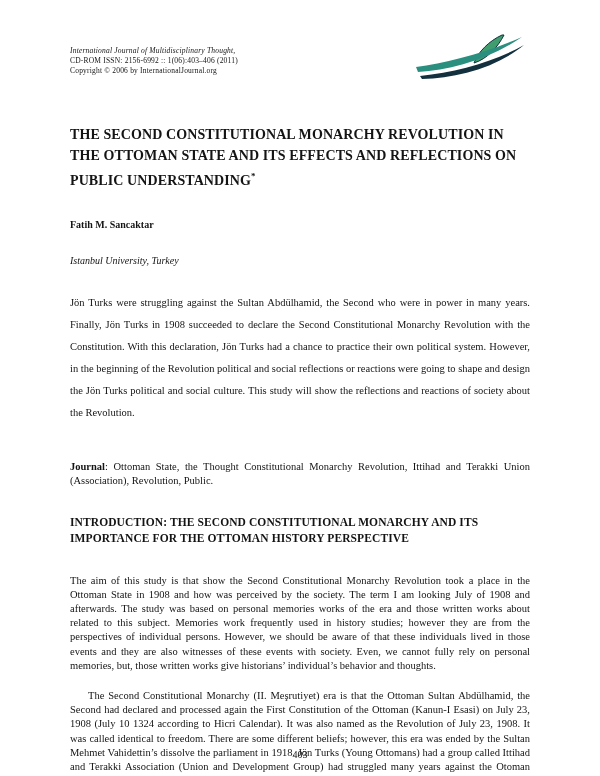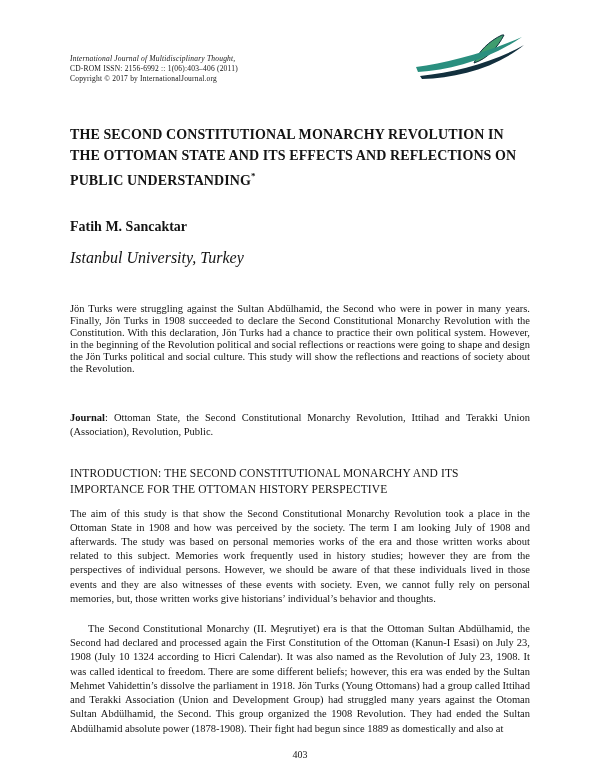--- a/index.html
+++ b/index.html
@@ -10,56 +10,56 @@
     background: #ffffff;
     position: relative;
     padding: 38px 70px 0 70px;
     font-family: "Liberation Serif", "DejaVu Serif", serif;
     color: #141414;
     overflow: hidden;
   }
   .page-header {
     display: flex;
     justify-content: space-between;
-    align-items: flex-end;
+    align-items: center;
   }
   .journal-info { font-size: 7.5px; line-height: 10px; letter-spacing: 0.2px; }
   .jline-italic { font-style: italic; }
   .logo-box { margin-top: -4px; margin-right: 4px; }
   .title {
     margin-top: 40px;
     font-size: 14px;
     font-weight: bold;
     line-height: 21px;
     letter-spacing: 0.1px;
   }
   .title sup { font-size: 9px; }
-  .author { margin-top: 28px; font-size: 14px; font-weight: bold; }
-  .affiliation { margin-top: 14px; font-size: 16px; font-style: italic; }
+  .author { margin-top: 28px; font-size: 10px; font-weight: bold; }
+  .affiliation { margin-top: 25px; font-size: 10px; font-style: italic; }
   .abstract {
-    margin-top: 36px;
+    margin-top: 26px;
     font-size: 10.5px;
-    line-height: 12px;
+    line-height: 22px;
     text-align: justify;
   }
   .keywords {
     margin-top: 36px;
     font-size: 10.5px;
     line-height: 14px;
     text-align: justify;
   }
   .section-heading {
     margin-top: 26px;
     font-size: 11.5px;
-    font-weight: normal;
+    font-weight: bold;
     line-height: 16px;
     letter-spacing: 0.1px;
   }
   .body-par {
-    margin-top: 10px;
+    margin-top: 28px;
     font-size: 10.5px;
     line-height: 14.2px;
     text-align: justify;
   }
   .body-par.indent { margin-top: 16px; text-indent: 18px; }
   .page-footer {
     position: absolute;
     left: 0;
     bottom: 16px;
     width: 100%;
@@ -69,40 +69,40 @@
 </style>
 </head>
 <body>
 
 <div class="page">
 
   <header class="page-header">
     <div class="journal-info">
       <div class="jline jline-italic">International Journal of Multidisciplinary Thought,</div>
       <div class="jline">CD-ROM ISSN: 2156-6992 :: 1(06):403–406 (2011)</div>
-      <div class="jline">Copyright © 2017 by InternationalJournal.org</div>
+      <div class="jline">Copyright © 2006 by InternationalJournal.org</div>
     </div>
     <div class="logo-box">
       <svg width="112" height="46" viewBox="0 0 112 46" aria-hidden="true">
         <path d="M88 1 C 75 7 64 18 60 29 C 73 25 84 13 90 1 Z" fill="#3f9d6e" stroke="#12303e" stroke-width="1"></path>
         <path d="M2 33 C 32 29 72 19 108 3 C 74 26 36 36 4 38 Z" fill="#2a8f7f"></path>
         <path d="M6 42 C 42 38 80 28 110 11 C 82 34 42 44 8 45 Z" fill="#12303e"></path>
       </svg>
     </div>
   </header>
 
   <h1 class="title"><span>THE SECOND CONSTITUTIONAL MONARCHY REVOLUTION IN THE OTTOMAN STATE AND ITS EFFECTS AND REFLECTIONS ON PUBLIC UNDERSTANDING</span><sup>*</sup></h1>
 
   <div class="author">Fatih M. Sancaktar</div>
 
   <div class="affiliation">Istanbul University, Turkey</div>
 
   <p class="abstract">Jön Turks were struggling against the Sultan Abdülhamid, the Second who were in power in many years. Finally, Jön Turks in 1908 succeeded to declare the Second Constitutional Monarchy Revolution with the Constitution. With this declaration, Jön Turks had a chance to practice their own political system. However, in the beginning of the Revolution political and social reflections or reactions were going to shape and design the Jön Turks political and social culture. This study will show the reflections and reactions of society about the Revolution.</p>
 
-  <p class="keywords"><strong>Journal</strong><span>: Ottoman State, the Second Constitutional Monarchy Revolution, Ittihad and Terakki Union (Association), Revolution, Public.</span></p>
+  <p class="keywords"><strong>Journal</strong><span>: Ottoman State, the Thought Constitutional Monarchy Revolution, Ittihad and Terakki Union (Association), Revolution, Public.</span></p>
 
   <h2 class="section-heading">INTRODUCTION: THE SECOND CONSTITUTIONAL MONARCHY AND ITS IMPORTANCE FOR THE OTTOMAN HISTORY PERSPECTIVE</h2>
 
   <p class="body-par">The aim of this study is that show the Second Constitutional Monarchy Revolution took a place in the Ottoman State in 1908 and how was perceived by the society. The term I am looking July of 1908 and afterwards. The study was based on personal memories works of the era and those written works about related to this subject. Memories work frequently used in history studies; however they are from the perspectives of individual persons. However, we should be aware of that these individuals lived in those events and they are also witnesses of these events with society. Even, we cannot fully rely on personal memories, but, those written works give historians’ individual’s behavior and thoughts.</p>
 
   <p class="body-par indent">The Second Constitutional Monarchy (II. Meşrutiyet) era is that the Ottoman Sultan Abdülhamid, the Second had declared and processed again the First Constitution of the Ottoman (Kanun-I Esasi) on July 23, 1908 (July 10 1324 according to Hicri Calendar). It was also named as the Revolution of July 23, 1908. It was called identical to freedom. There are some different beliefs; however, this era was ended by the Sultan Mehmet Vahidettin’s dissolve the parliament in 1918. Jön Turks (Young Ottomans) had a group called Ittihad and Terakki Association (Union and Development Group) had struggled many years against the Otoman Sultan Abdülhamid, the Second. This group organized the 1908 Revolution. They had ended the Sultan Abdülhamid absolute power (1878-1908). Their fight had begun since 1889 as domestically and also at</p>
 
   <footer class="page-footer">
     <span>403</span>
   </footer>

